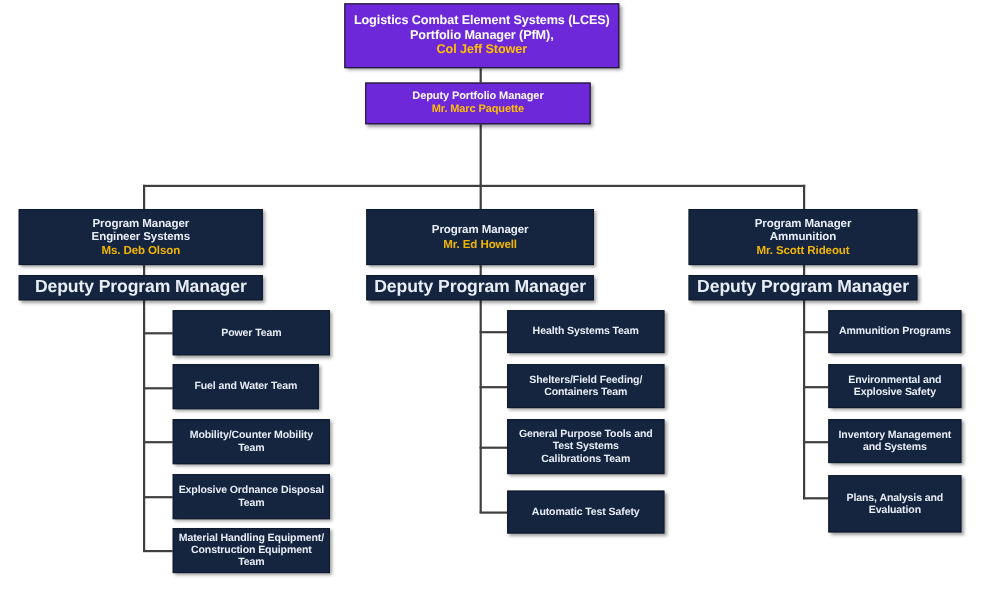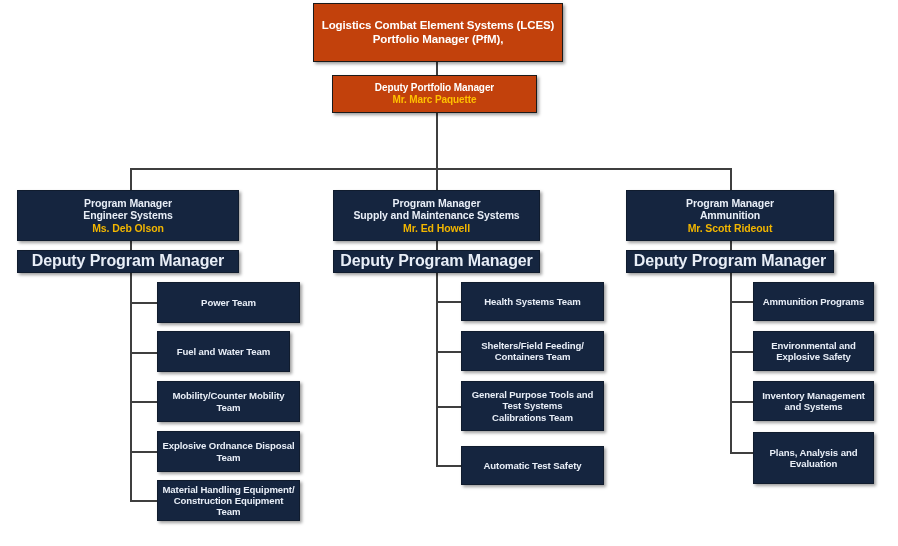--- a/index.html
+++ b/index.html
@@ -43,21 +43,21 @@
     width: 100%;
     padding: 0 4px;
     box-sizing: border-box;
   }
   .node .ln {
     display: block;
   }
 
   
   .node.maroon {
-    background: #c2410c;
+    background: #6d28d9;
     border-color: #1a1a1a;
     color: #ffffff;
     font-weight: bold;
   }
   
   .node.navy {
     background: #15253f;
     border-color: #101c2e;
     color: #e8eef7;
     font-weight: bold;
@@ -110,20 +110,21 @@
   <div class="line v" style="left:730px; top:272px; height:182px;"></div>
   <div class="line h" style="left:730px; top:301px; width:23px;"></div>
   <div class="line h" style="left:730px; top:351px; width:23px;"></div>
   <div class="line h" style="left:730px; top:401px; width:23px;"></div>
   <div class="line h" style="left:730px; top:452px; width:23px;"></div>
 
   <div class="node maroon tier-top" style="left:313px; top:3px; width:250px; height:59px;">
     <div class="lines">
       <span class="ln">Logistics Combat Element Systems (LCES)</span>
       <span class="ln">Portfolio Manager (PfM),</span>
+      <span class="ln name-gold">Col Jeff Stower</span>
     </div>
   </div>
 
   <div class="node maroon tier-dep" style="left:332px; top:75px; width:205px; height:38px;">
     <div class="lines">
       <span class="ln">Deputy Portfolio Manager</span>
       <span class="ln name-gold">Mr. Marc Paquette</span>
     </div>
   </div>
 
@@ -165,21 +166,20 @@
   <div class="node navy tier-team" style="left:157px; top:480px; width:143px; height:41px;text-align:center;">
     <div class="lines">
       <span class="ln">Material Handling Equipment/</span>
       <span class="ln">Construction Equipment Team</span>
     </div>
   </div>
 
   <div class="node navy tier-pm" style="left:333px; top:190px; width:207px; height:51px;">
     <div class="lines">
       <span class="ln">Program Manager</span>
-      <span class="ln">Supply and Maintenance Systems</span>
       <span class="ln name-gold-2">Mr. Ed Howell</span>
     </div>
   </div>
   <div class="node navy tier-dpm" style="left:333px; top:250px; width:207px; height:23px;">
     <div class="lines">
       <span class="ln">Deputy Program Manager</span>
     </div>
   </div>
 
   <div class="node navy tier-team" style="left:461px; top:282px; width:143px; height:39px;">

